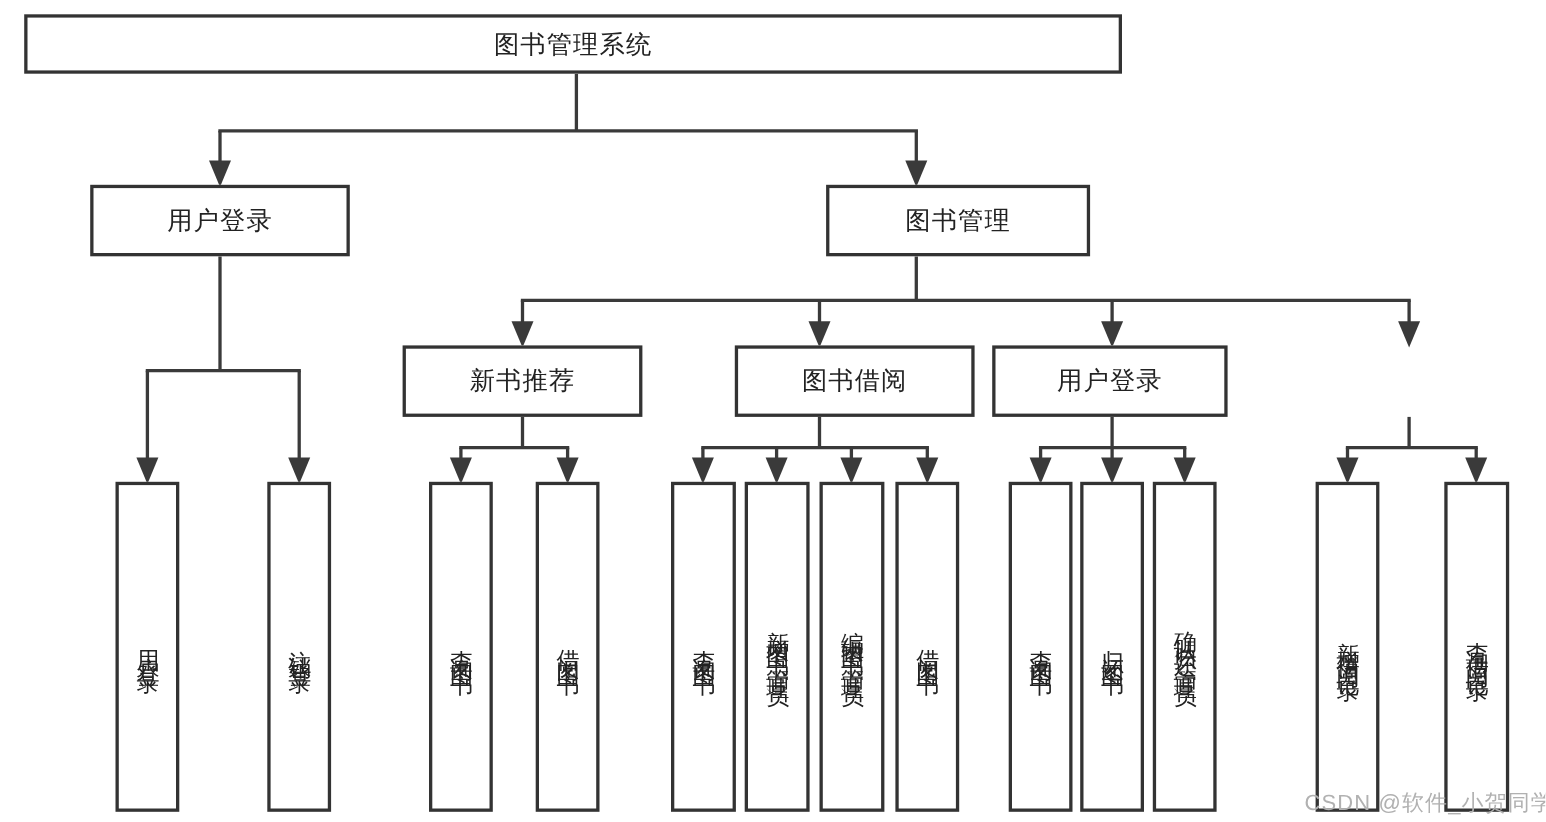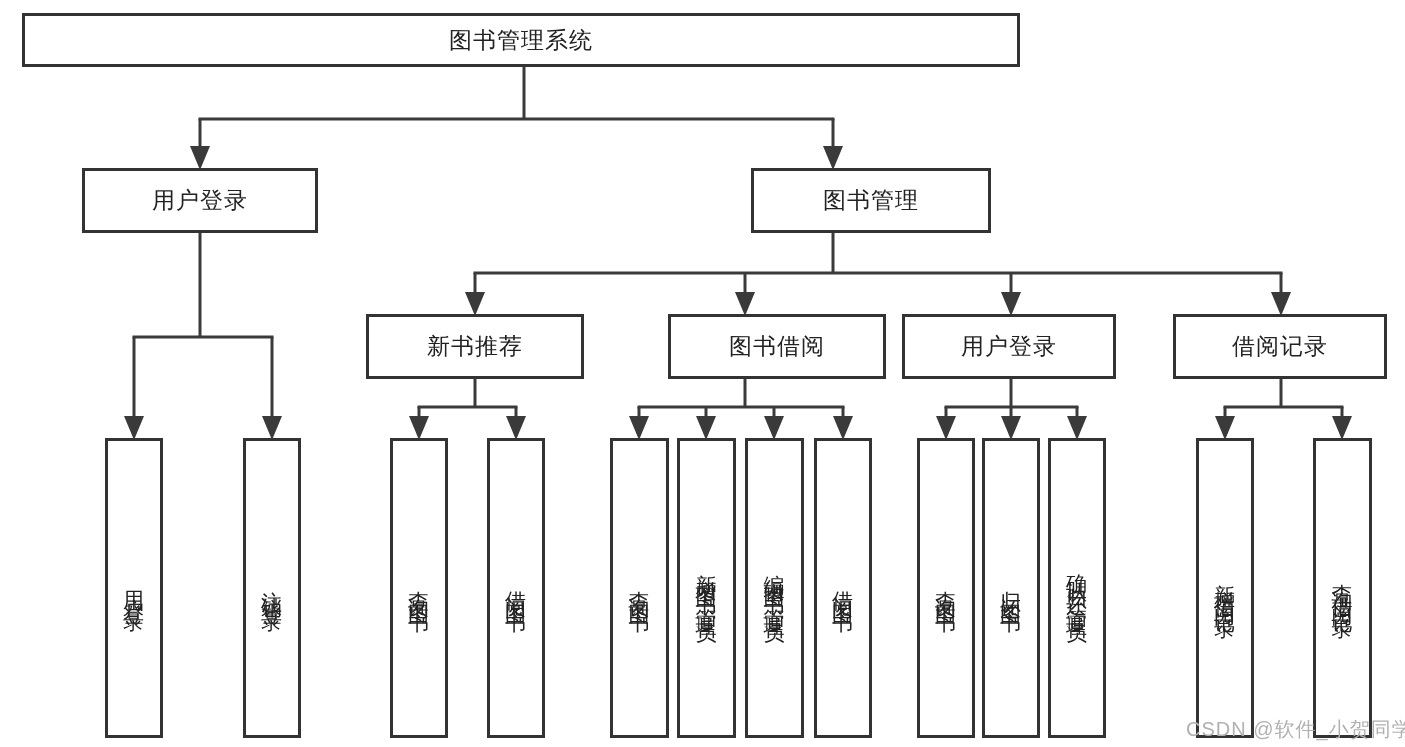--- a/index.html
+++ b/index.html
@@ -115,23 +115,20 @@
 
   <div class="node h" style="left:366px; top:314px; width:218px; height:65px;">
     <span class="lbl">新书推荐</span>
   </div>
   <div class="node h" style="left:668px; top:314px; width:218px; height:65px;">
     <span class="lbl">图书借阅</span>
   </div>
   <div class="node h" style="left:902px; top:314px; width:214px; height:65px;">
     <span class="lbl">用户登录</span>
   </div>
-  <div class="node h" style="left:1173px; top:314px; width:214px; height:65px;">
-    <span class="lbl">借阅记录</span>
-  </div>
 
   <div class="node v" style="left:105px; top:438px; width:58px; height:300px;">
     <span class="lbl">用户登录</span>
   </div>
   <div class="node v" style="left:243px; top:438px; width:58px; height:300px;">
     <span class="lbl">注销登录</span>
   </div>
 
   <div class="node v" style="left:390px; top:438px; width:58px; height:300px;">
     <span class="lbl">查询图书</span>

